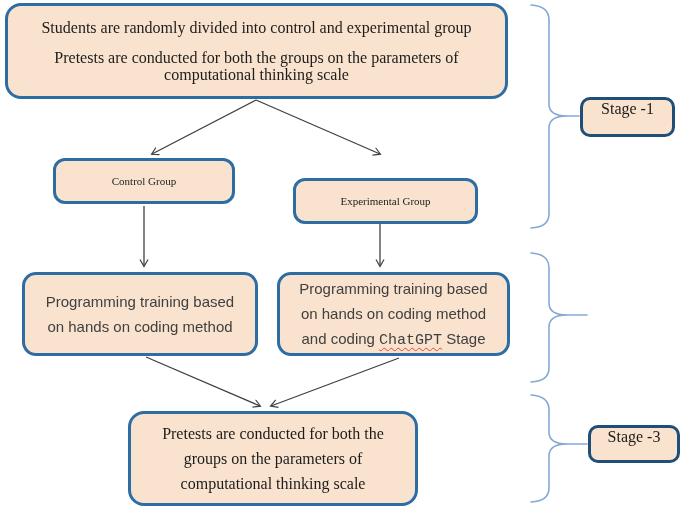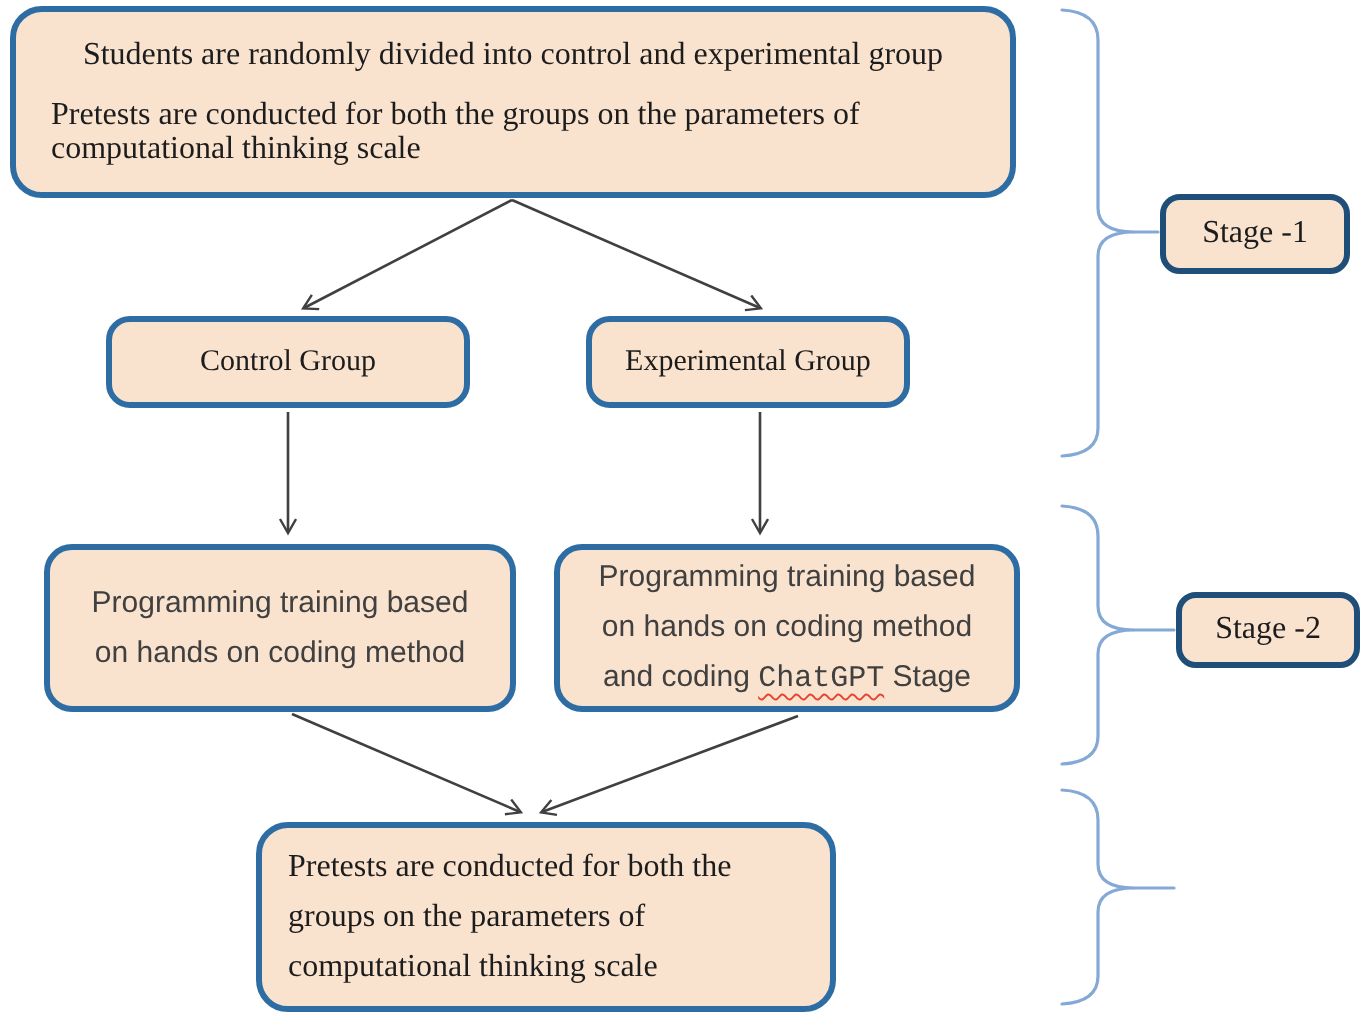--- a/index.html
+++ b/index.html
@@ -23,46 +23,46 @@
   svg.overlay{position:absolute;left:0;top:0;width:685px;height:510px;pointer-events:none;}
   .arrow-line{stroke:var(--arrow);stroke-width:1.3;fill:none;}
   .brace-line{stroke:var(--brace);stroke-width:1.6;fill:none;stroke-linecap:round;}
   .node{
     position:absolute;
     box-sizing:border-box;
     background:var(--node-fill);
     border:3px solid var(--node-border);
     border-radius:12px;
     display:flex;flex-direction:column;justify-content:center;align-items:center;
-    text-align:left;
+    text-align:center;
     color:var(--serif-text);
   }
   .node p{margin:0;}
   .top-box{left:5px;top:3px;width:503px;height:96px;border-radius:16px;font-size:16px;line-height:17px;}
   .top-box .p2{max-width:462px;margin-top:13px;}
-  .group-box{top:158px;height:46px;font-size:15px;font-family:Liberation Serif, serif;}
+  .group-box{top:158px;height:46px;font-size:11px;font-family:Liberation Serif, serif;}
   .control-box{left:53px;width:182px;}
-  .experimental-box{left:293px;width:162px;}
+  .experimental-box{left:293px;width:185px;margin-top:20px;}
   .train-box{
     top:272px;width:236px;height:84px;
     font-family:"Liberation Sans", sans-serif;
     font-size:15px;line-height:25px;color:var(--sans-text);
     border-radius:14px;
   }
   .train-left{left:22px;}
   .train-right{left:277px;width:233px;}
   .posttest-box{left:128px;top:411px;width:290px;height:95px;font-size:16px;line-height:25px;border-radius:16px;}
   .posttest-box .inner{max-width:258px;}
   .stage-box{
     position:absolute;
     box-sizing:border-box;
     background:var(--node-fill);
     border:3px solid var(--stage-border);
     border-radius:10px;
-    display:flex;justify-content:center;align-items:center;
+    display:flex;justify-content:center;align-items:flex-start;
     font-size:16px;color:var(--serif-text);
   }
   .stage-1{left:580px;top:97px;width:95px;height:40px;}
   .stage-2{left:588px;top:296px;width:92px;height:38px;}
   .stage-3{left:588px;top:425px;width:92px;height:38px;}
   .wavy{
     text-decoration-line:underline;
     text-decoration-style:wavy;
     text-decoration-color:var(--wavy);
     text-decoration-thickness:1px;
@@ -125,17 +125,17 @@
     <div><span>and coding </span><span class="wavy">ChatGPT</span><span> Stage</span></div>
   </div>
 
   <div class="node posttest-box">
     <p class="inner">Pretests are conducted for both the groups on the parameters of computational thinking scale</p>
   </div>
 
   <div class="stage-box stage-1">
     <span>Stage -1</span>
   </div>
-  <div class="stage-box stage-2">
-    <span>Stage -2</span>
+  <div class="stage-box stage-3">
+    <span>Stage -3</span>
   </div>
 
 </div>
 
 </body></html>

